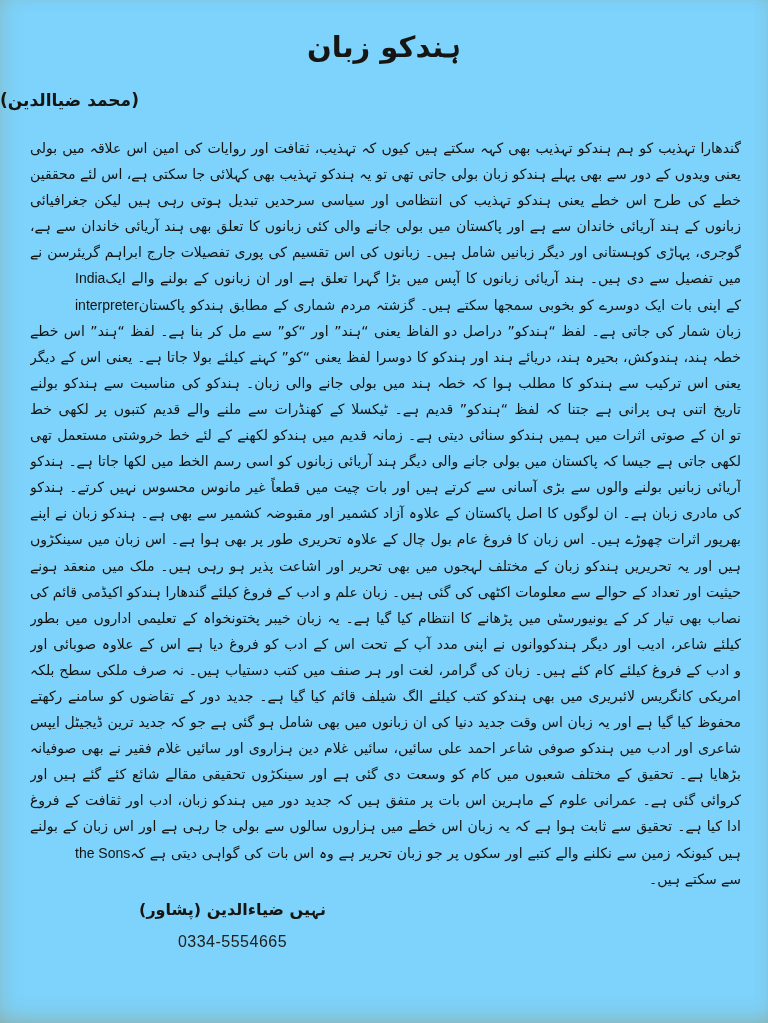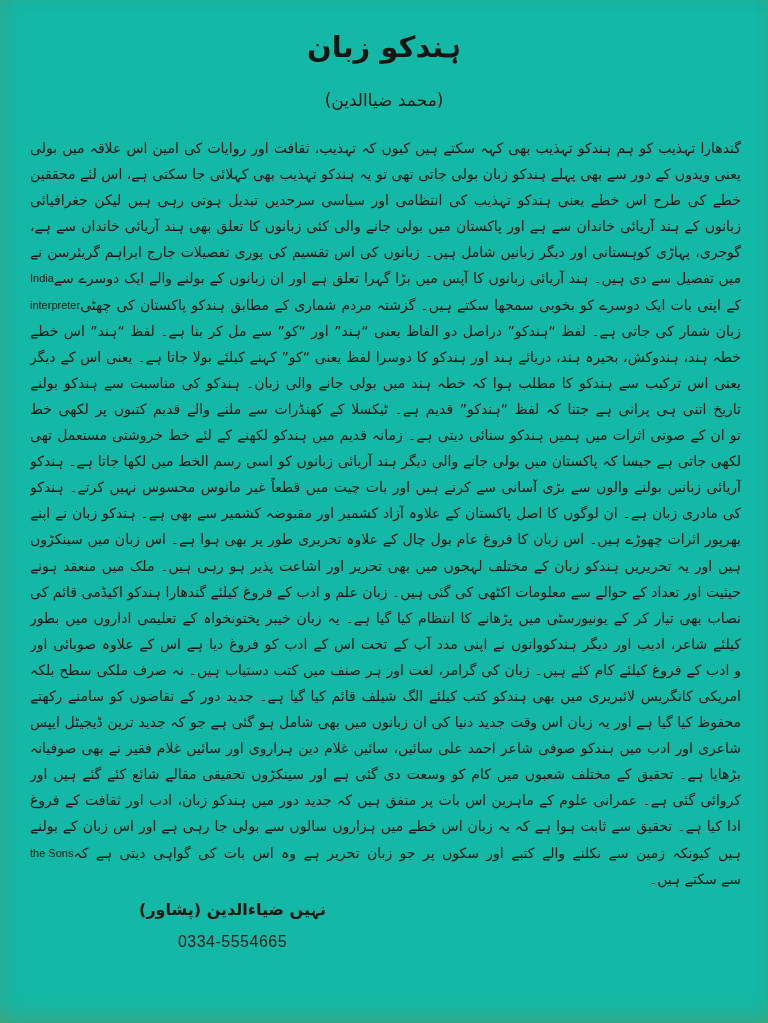--- a/index.html
+++ b/index.html
@@ -1,20 +1,20 @@
 <!DOCTYPE html>
 <html lang="ur"><head>
 <meta charset="utf-8">
 <style>
   html, body { margin: 0; padding: 0; }
   .page {
     position: relative;
     width: 768px;
     height: 1023px;
-    background: #14b8a6;
+    background: #7dd3fc;
     overflow: hidden;
     font-family: "DejaVu Sans", sans-serif;
     color: #161512;
     box-shadow:
       inset 0 -16px 24px -14px rgba(162,120,38,0.35),
       inset 14px 0 26px -16px rgba(162,120,38,0.22),
       inset -10px 0 20px -16px rgba(162,120,38,0.16),
       inset 0 10px 18px -14px rgba(162,120,38,0.12);
   }
   .doc-title {
@@ -22,23 +22,23 @@
     top: 30px; left: 0; right: 0;
     text-align: center;
     font-size: 29px;
     font-weight: bold;
     direction: rtl;
     margin: 0;
   }
   .doc-byline {
     position: absolute;
     top: 90px; left: 0; right: 0;
-    text-align: center;
+    text-align: left;
     font-size: 17px;
-    font-weight: normal;
+    font-weight: bold;
     direction: rtl;
   }
   .article-body {
     position: absolute;
     top: 135px;
     left: 30px;
     right: 27px;
     height: 760px;
     overflow: hidden;
     direction: rtl;
@@ -53,21 +53,22 @@
     text-align-last: justify;
   }
   .line.short {
     text-align-last: right;
   }
   .eng-lead {
     float: left;
     direction: ltr;
     unicode-bidi: isolate;
     font-family: "Liberation Sans", "DejaVu Sans", sans-serif;
-    font-size: 11px;
+    font-size: 14px;
+    margin-left: 45px;
   }
   .signature {
     position: absolute;
     top: 896px;
     left: 85px;
     width: 295px;
     text-align: center;
   }
   .sig-name {
     direction: rtl;

